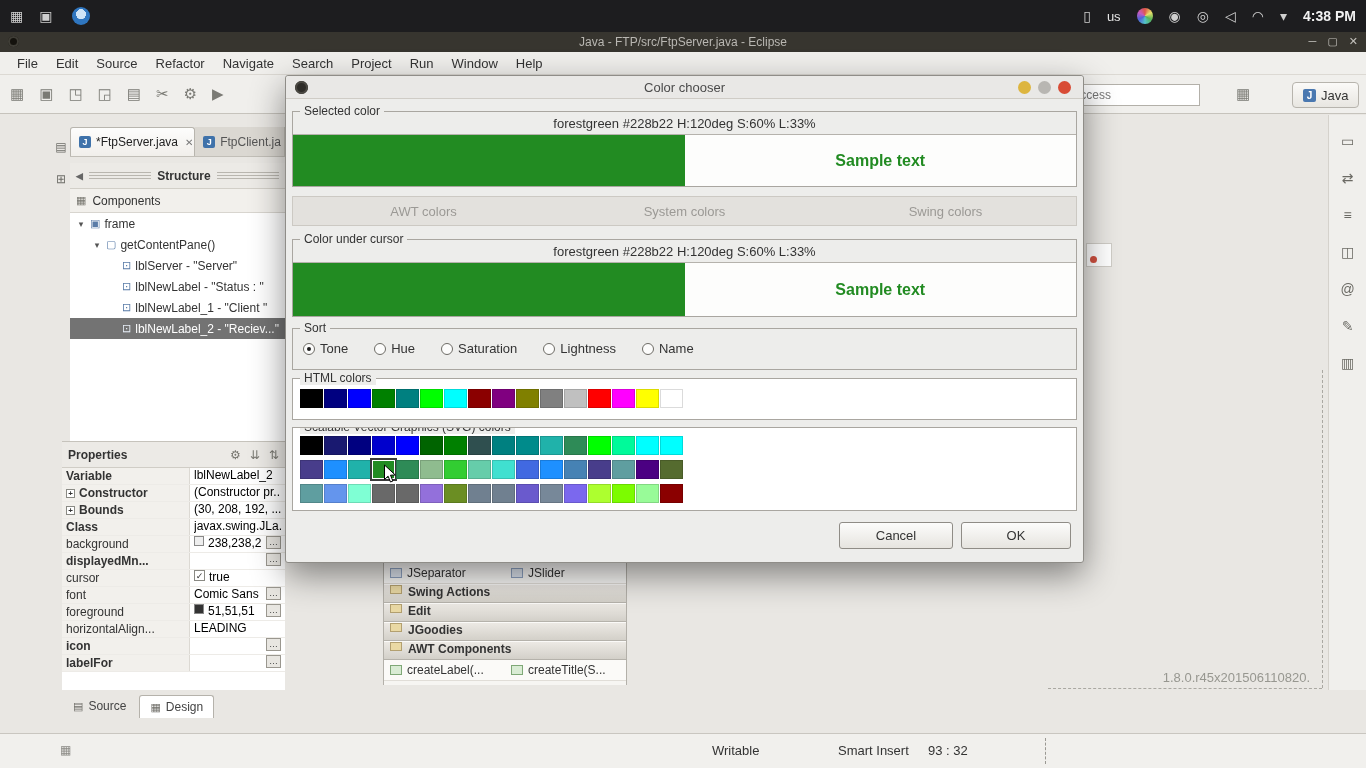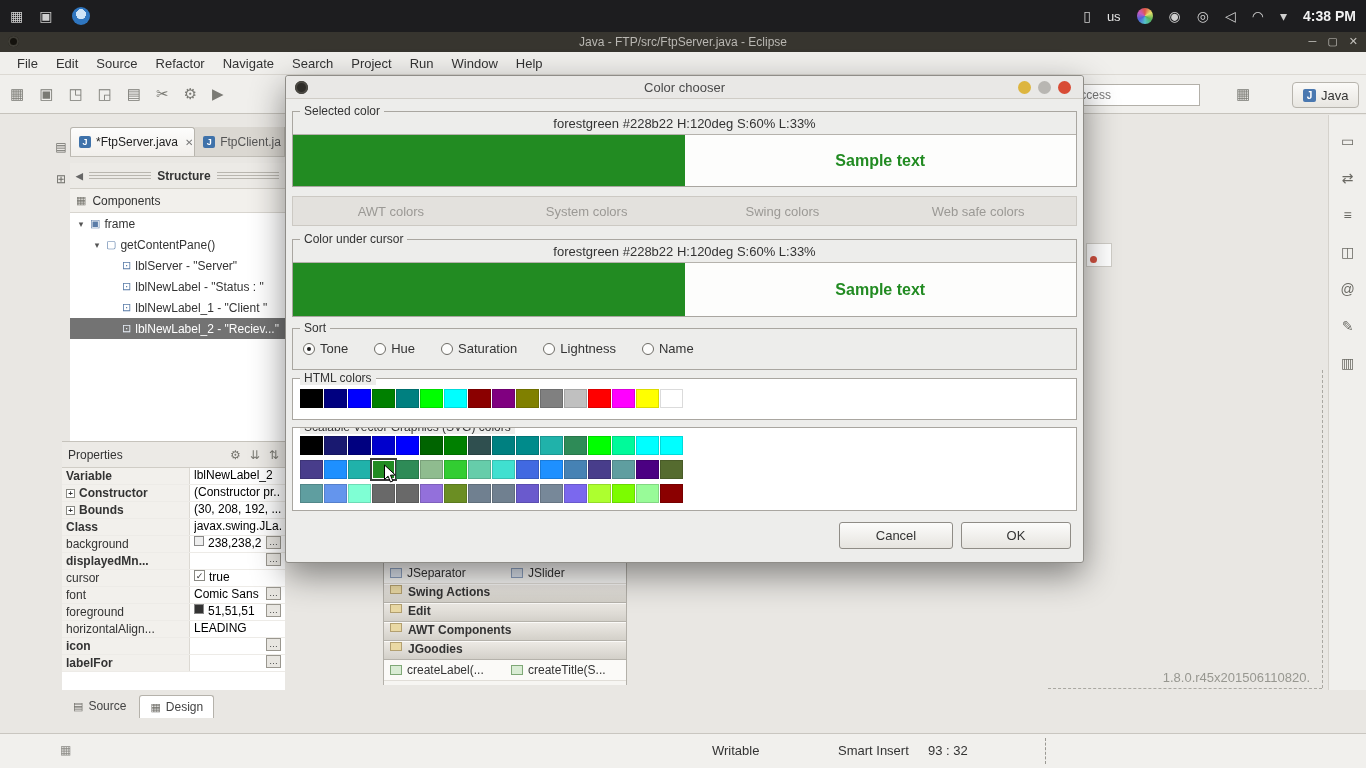--- a/index.html
+++ b/index.html
@@ -47,21 +47,21 @@
 .tree{position:absolute;left:70px;top:213px;width:215px;height:228px;background:#fff;overflow:hidden;font-size:12px;color:#333}
 .tree-row{display:flex;align-items:center;gap:4px;height:21px;white-space:nowrap}
 .tree-row.selected{background:#737373;color:#fff}
 .tree-arrow{width:10px;font-size:9px;color:#555;flex:none;text-align:center}
 .tree-icon{font-size:11px;color:#5a7ca8;flex:none}
 .tree-row.selected .tree-arrow,.tree-row.selected .tree-icon{color:#e5ecf5}
 
 
 .props{position:absolute;left:62px;top:441px;width:223px;height:249px;background:#fff;border-top:1px solid #c6c3bc;overflow:hidden}
 .props-header{height:26px;background:#eceae6;border-bottom:1px solid #d0cdc6;display:flex;align-items:center;padding:0 6px;font-size:12px;color:#333;gap:7px}
-.ph-title{font-weight:normal}
+.ph-title{font-weight:bold}
 .ph-spacer{flex:1}
 .ph-icon{font-size:12px;color:#77766f}
 .prow{display:flex;height:17px;border-bottom:1px solid #edebe7;font-size:12px;align-items:stretch}
 .pname{width:128px;background:#f2f0ec;border-right:1px solid #dcd9d3;display:flex;align-items:center;gap:4px;padding:0 4px;color:#333;white-space:nowrap;overflow:hidden}
 .pname.bold{font-weight:bold}
 .pexpand{width:9px;height:9px;border:1px solid #8a8a84;background:#fff;font-size:8px;line-height:7px;text-align:center;color:#333;flex:none}
 .pval{flex:1;display:flex;gap:4px;padding:0 4px;white-space:nowrap;overflow:hidden}
 .pswatch{width:10px;height:10px;border:1px solid #888;flex:none}
 .pcheck{width:11px;height:11px;border:1px solid #8a8a84;background:#fff;font-size:9px;line-height:10px;text-align:center;color:#333;flex:none}
 .pvtext{overflow:hidden}
@@ -464,26 +464,26 @@
           <span>Swing Actions</span>
         </div>
 
         <div class="pal-cat">
           <span class="folder-icon"></span>
           <span>Edit</span>
         </div>
 
         <div class="pal-cat">
           <span class="folder-icon"></span>
-          <span>AWT Components</span>
+          <span>JGoodies</span>
         </div>
 
         <div class="pal-cat">
           <span class="folder-icon"></span>
-          <span>JGoodies</span>
+          <span>AWT Components</span>
         </div>
       </div>
     <div class="pal-items">
       <span class="pal-item">
         <span class="pal-chip green"></span>
         <span>createLabel(...</span>
       </span>
       <span class="pal-item">
         <span class="pal-chip green"></span>
         <span>createTitle(S...</span>
@@ -533,21 +533,20 @@
         <div class="sample-swatch" style="background: rgb(34, 139, 34);"></div>
         <div class="sample-white" style="color: rgb(34, 139, 34);">Sample text</div>
       </div>
     </div>
 
     <div class="dlg-tabs">
 
     <span class="dtab">AWT colors</span>
         <span class="dtab">System colors</span>
         <span class="dtab">Swing colors</span>
-        <span class="dtab">Web safe colors</span>
       </div>
 
     <div class="grp grp-cursor">
       <span class="grp-legend">Color under cursor</span>
       <div class="color-info">forestgreen #228b22 H:120deg S:60% L:33%</div>
       <div class="sample-bar">
         <div class="sample-swatch" style="background: rgb(34, 139, 34);"></div>
         <div class="sample-white" style="color: rgb(34, 139, 34);">Sample text</div>
       </div>
     </div>

